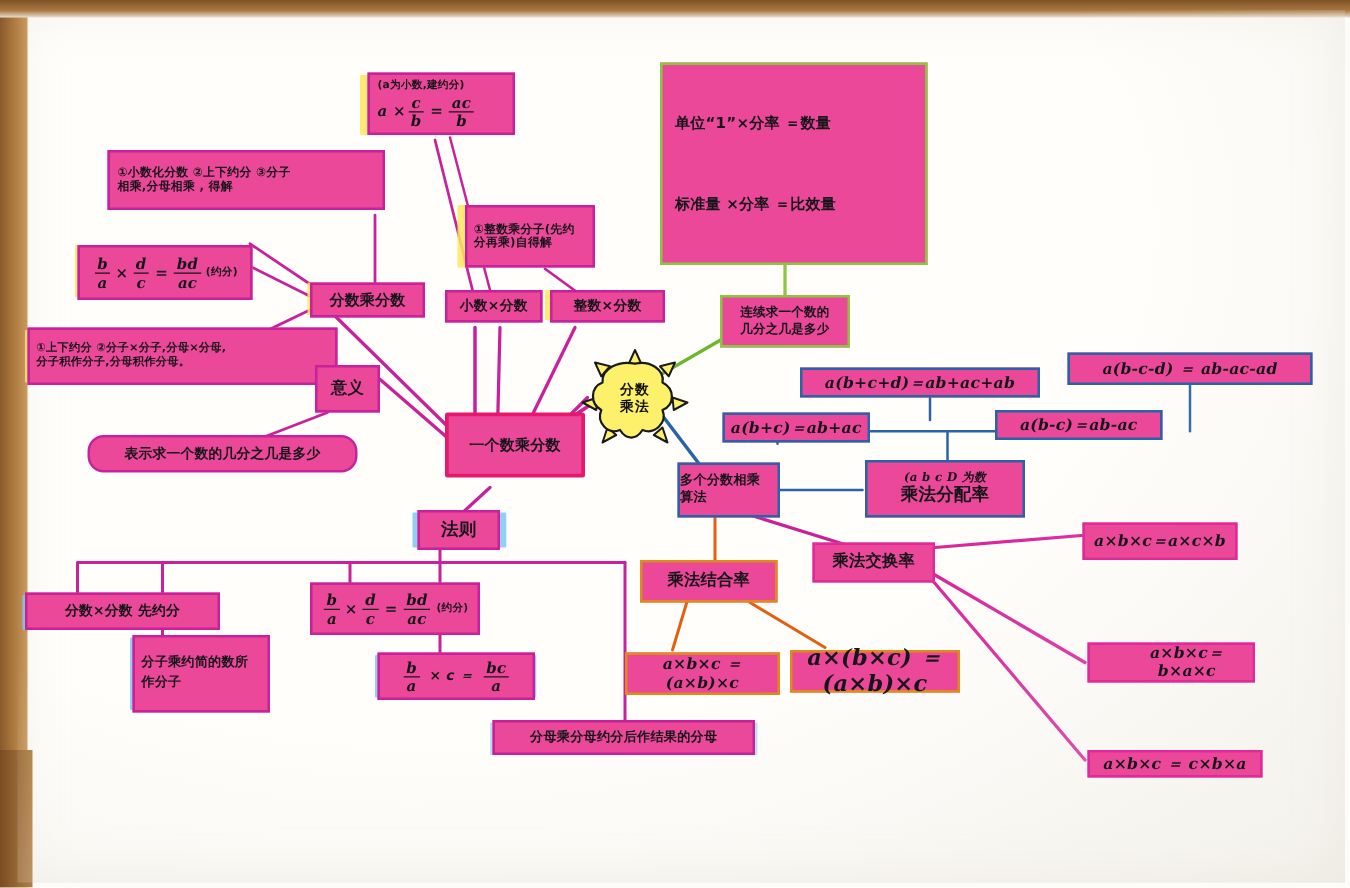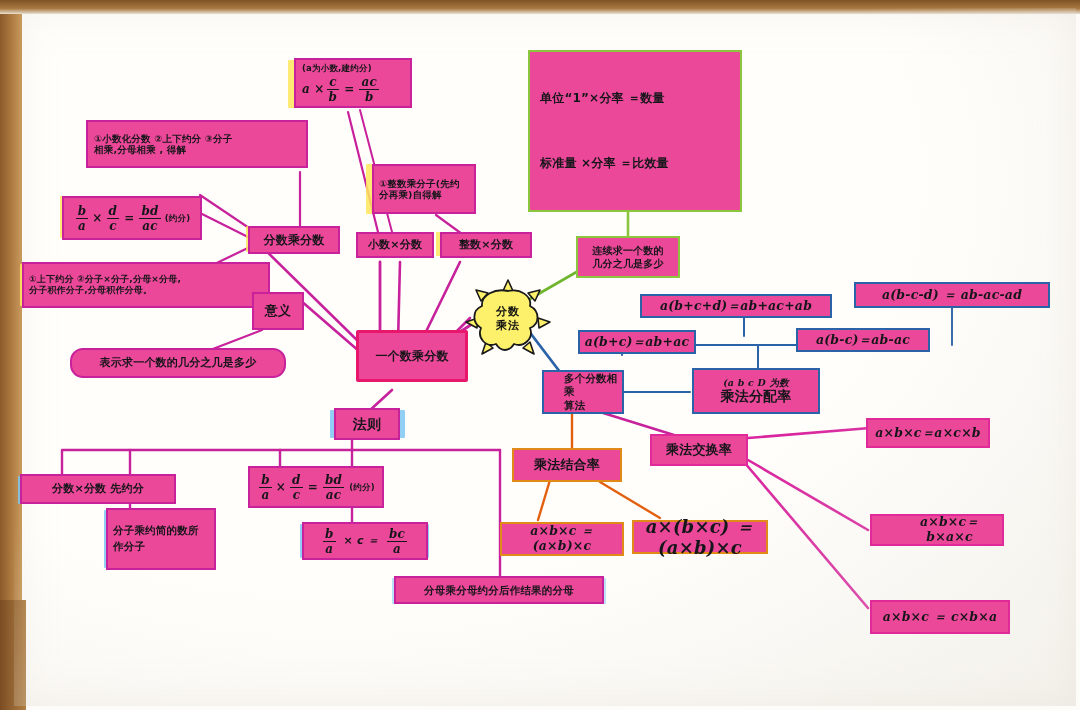--- a/index.html
+++ b/index.html
@@ -227,36 +227,36 @@
       <span>分数</span>
       <span>乘法</span>
     </div>
   </div>
 
   <div class="node b-blue m" style="left:640px;top:294px;width:192px;height:24px;font-size:12.5px;">a(b+c+d)＝ab+ac+ab</div>
   <div class="node b-blue m" style="left:578px;top:330px;width:118px;height:24px;font-size:12.5px;">a(b+c)＝ab+ac</div>
   <div class="node b-blue m" style="left:752px;top:328px;width:134px;height:24px;font-size:12.5px;margin-left:44px;">a(b-c)＝ab-ac</div>
   <div class="node b-blue m" style="left:854px;top:282px;width:196px;height:26px;font-size:12.5px;">a(b-c-d) ＝ ab-ac-ad</div>
 
-  <div class="node b-blue hw" style="left:542px;top:370px;width:82px;height:44px;font-size:10.5px;line-height:1.3;justify-content:flex-start;text-align:left;padding-left:20px;">多个分数相乘
+  <div class="node b-blue hw" style="left:542px;top:370px;width:82px;height:44px;font-size:10.5px;line-height:1.3;justify-content:flex-start;text-align:left;padding-left:0;">多个分数相乘
 算法</div>
 
   <div class="node b-blue" style="left:692px;top:368px;width:128px;height:46px;flex-direction:column;align-items:center;">
     <span class="m" style="font-size:9.5px;">(a b c D 为数</span>
     <span class="hw" style="font-size:14px;">乘法分配率</span>
   </div>
 
   <div class="node b-orange hw" style="left:512px;top:448px;width:110px;height:34px;font-size:13px;">乘法结合率</div>
   <div class="node b-orange m" style="left:500px;top:522px;width:124px;height:34px;font-size:12.5px;">a×b×c ＝(a×b)×c</div>
   <div class="node b-orange m" style="left:632px;top:520px;width:136px;height:34px;font-size:18px;">a×(b×c) ＝(a×b)×c</div>
 
   <div class="node b-pink hw" style="left:650px;top:434px;width:98px;height:32px;font-size:13px;">乘法交换率</div>
   <div class="node b-pink m" style="left:866px;top:418px;width:124px;height:30px;font-size:12.5px;">a×b×c＝a×c×b</div>
   <div class="node b-pink m" style="left:870px;top:514px;width:134px;height:32px;font-size:12.5px;padding-left:29px;">a×b×c＝b×a×c</div>
-  <div class="node b-pink m" style="left:870px;top:600px;width:140px;height:34px;font-size:12.5px;">a×b×c ＝ c×b×a</div>
+  <div class="node b-pink m" style="left:870px;top:600px;width:140px;height:22px;font-size:12.5px;">a×b×c ＝ c×b×a</div>
 
   <div class="node b-magenta hw" style="left:334px;top:408px;width:66px;height:32px;font-size:14px;">法则</div>
 
   <div class="node b-magenta hw" style="left:20px;top:474px;width:156px;height:30px;font-size:11px;">分数×分数  先约分</div>
 
   <div class="node b-magenta hw" style="left:106px;top:508px;width:110px;height:62px;font-size:10.5px;line-height:1.5;justify-content:flex-start;text-align:left;padding-left:5px;">分子乘约简的数所
 作分子</div>
 
   <div class="node b-magenta" style="left:248px;top:466px;width:136px;height:42px;font-size:12px;">
     <span class="m" style="display:flex;align-items:center;">

